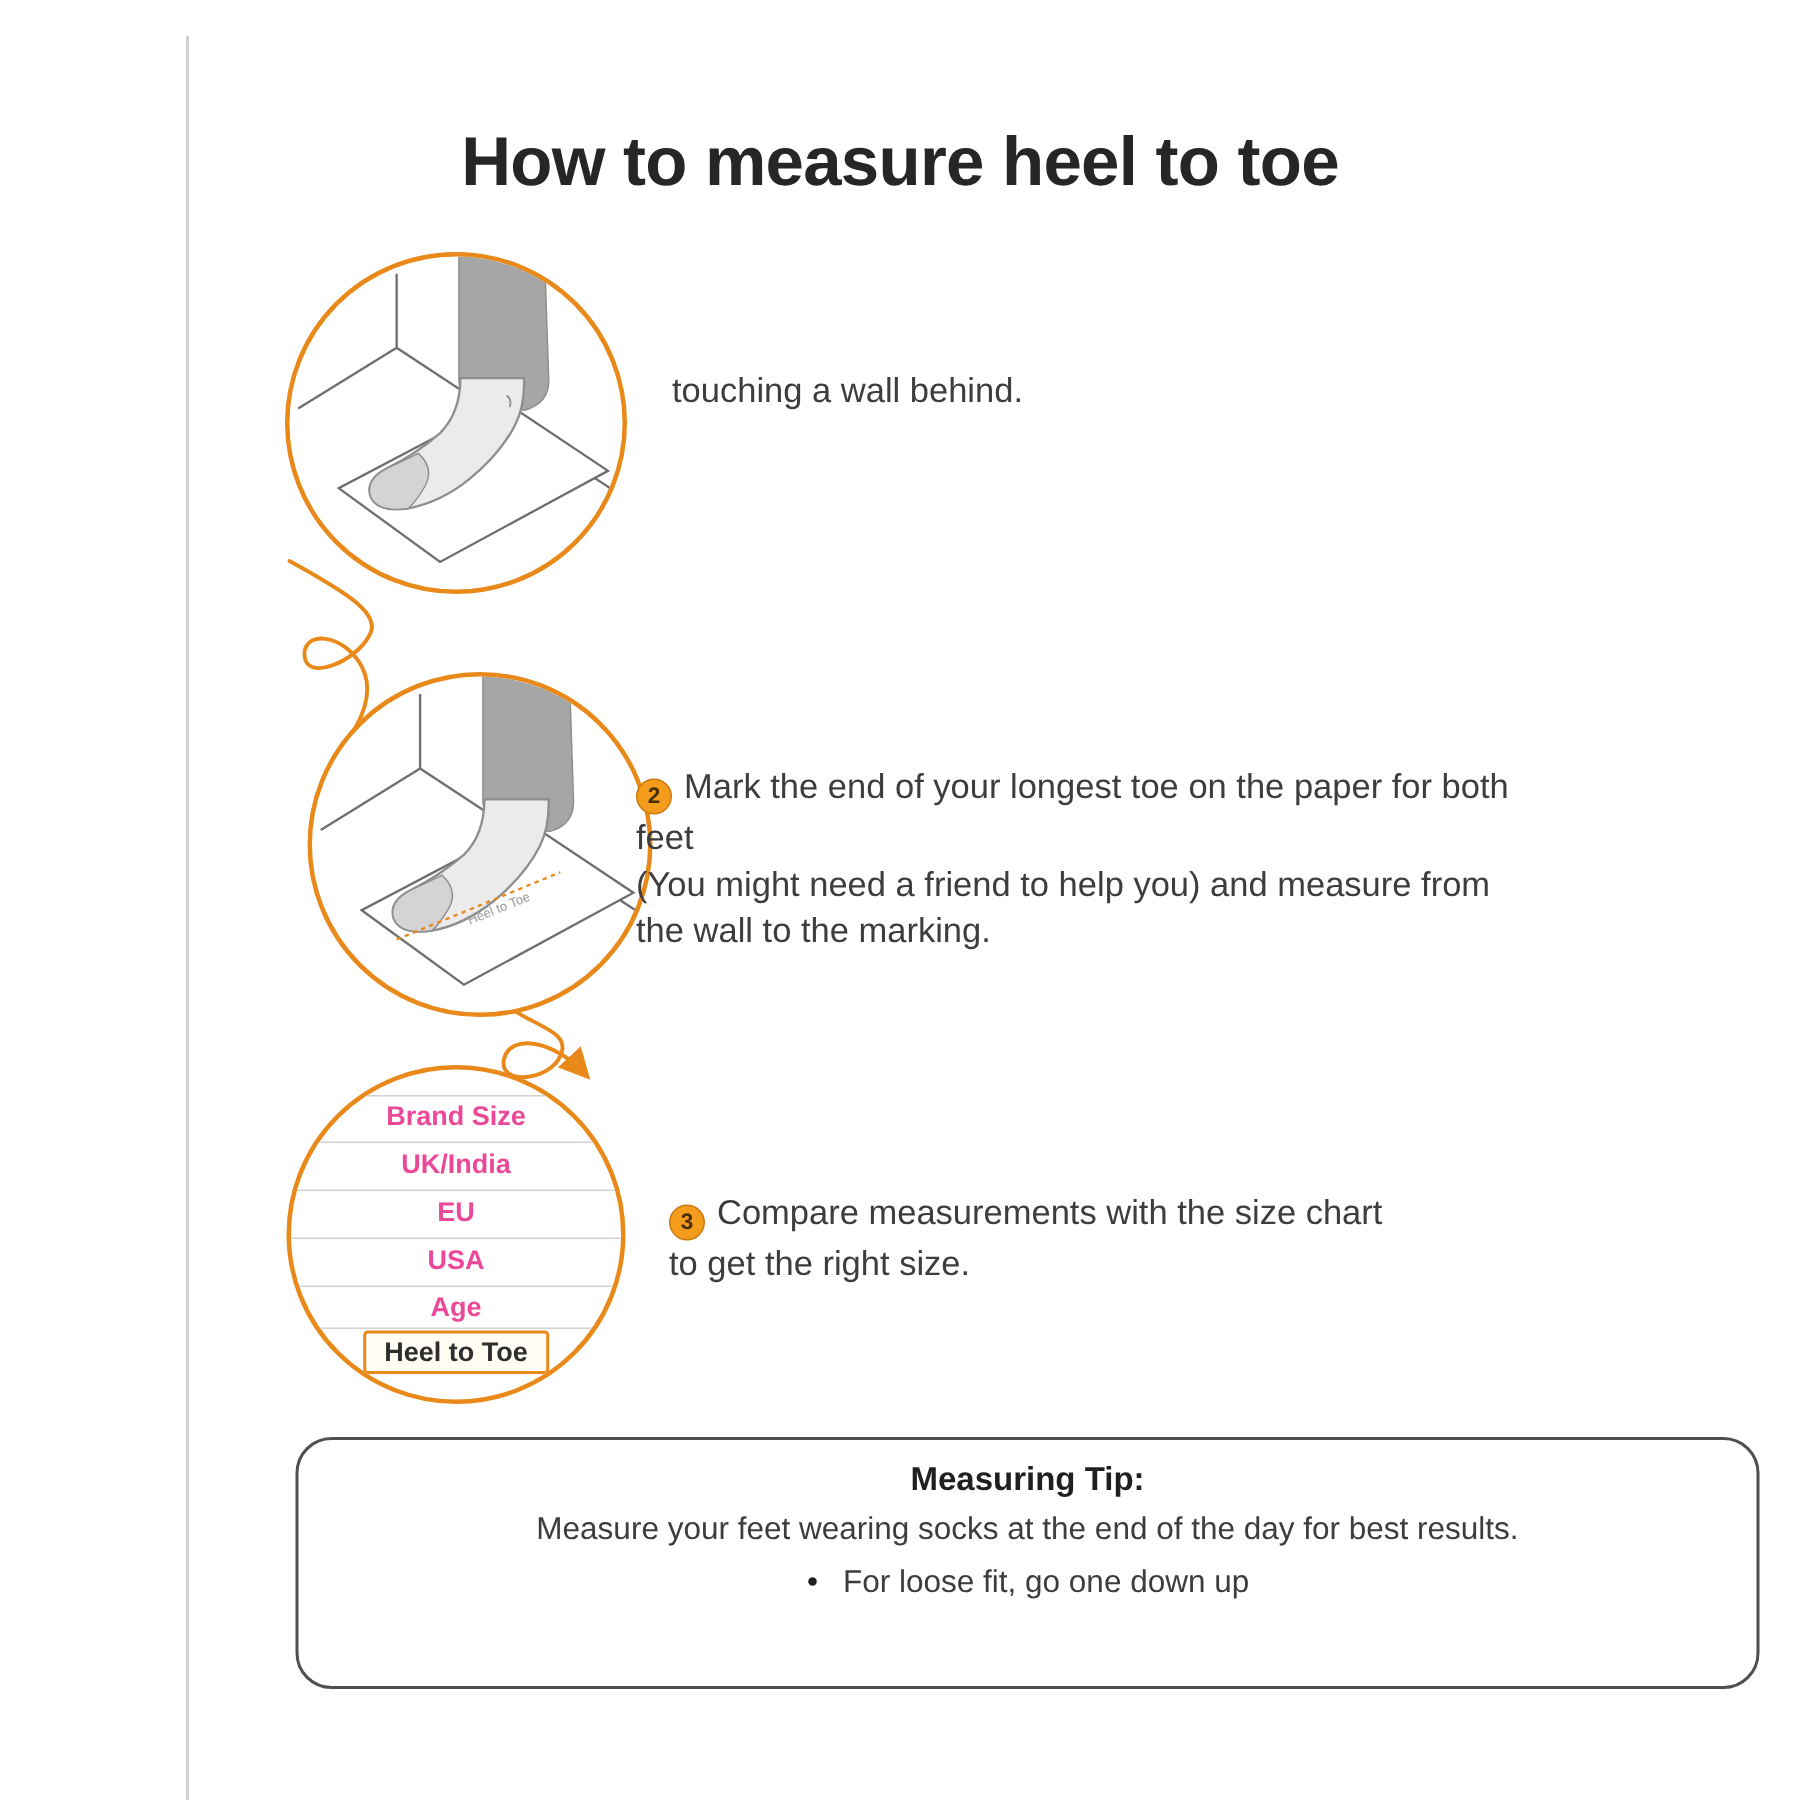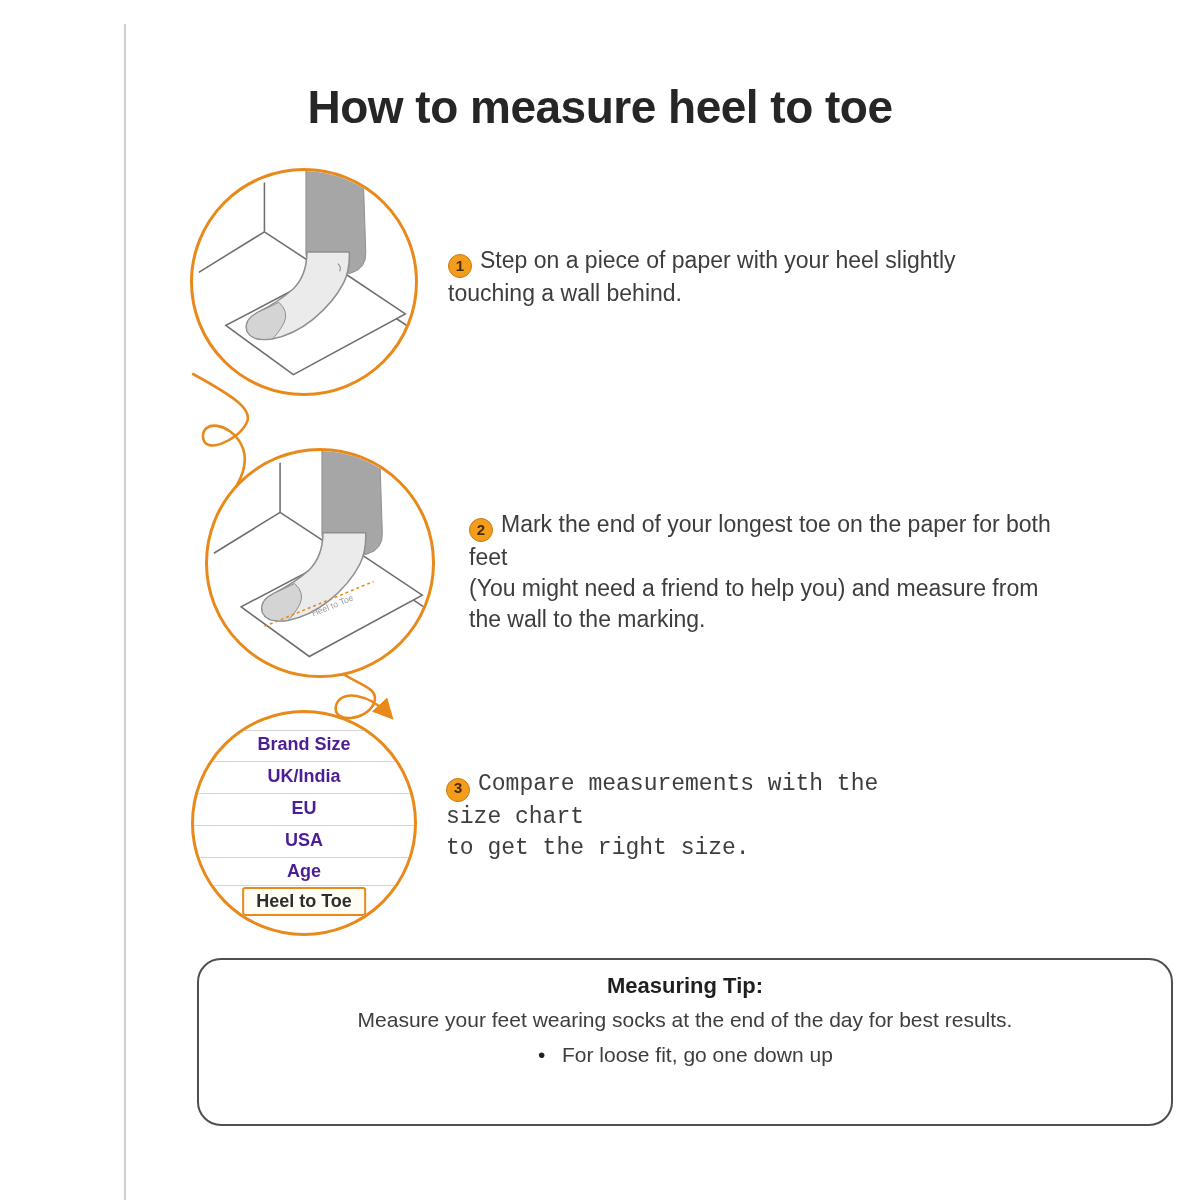--- a/index.html
+++ b/index.html
@@ -18,30 +18,30 @@
   .c2{left:205px;top:424px;width:230px;height:230px;}
   .c3{left:191px;top:686px;width:226px;height:226px;}
   .illu-circle svg{display:block;width:100%;height:100%;}
 
   
   .connector-layer{position:absolute;left:0;top:0;width:1200px;height:1200px;pointer-events:none;}
 
   
   .step-text{position:absolute;font-size:23px;line-height:31px;color:#3d3d3d;}
   .s1{left:448px;top:221px;width:520px;}
-  .s2{left:469px;top:485px;width:600px;}
-  .s3{left:446px;top:745px;width:500px;font-family:Liberation Mono, monospace;}
+  .s2{left:424px;top:485px;width:600px;}
+  .s3{left:446px;top:769px;width:500px;}
   .badge{display:inline-flex;align-items:center;justify-content:center;
     width:24px;height:24px;border-radius:50%;background:#F49D1D;border:1px solid #c97b10;
     color:#4a2c06;font-size:15px;font-weight:700;margin-right:8px;vertical-align:-3px;box-sizing:border-box;}
 
   
   .size-chart{position:absolute;left:0;top:0;width:100%;height:100%;}
   .size-row{position:absolute;left:0;width:100%;text-align:center;
-    font-size:18px;font-weight:700;color:#4c1d95;}
+    font-size:18px;font-weight:700;color:#ec4899;}
   .sep{position:absolute;left:0;width:100%;height:1px;background:#d4d4d4;}
   .heel-box{position:absolute;left:50%;transform:translateX(-50%);top:174px;
     border:2px solid #E8891A;border-radius:3px;background:#fffdf4;
     padding:2px 12px;font-size:18px;font-weight:700;color:#2e2e2e;white-space:nowrap;}
 
   
   .tip-box{position:absolute;left:197px;top:934px;width:976px;height:168px;
     border:2px solid #4f4f4f;border-radius:24px;box-sizing:border-box;background:#fff;}
   .tip-title{margin-top:13px;text-align:center;font-size:22px;font-weight:700;color:#1f1f1f;}
   .tip-line1{margin-top:9px;text-align:center;font-size:21px;color:#3d3d3d;}
@@ -83,21 +83,20 @@
         <path d="M74,63 L229,165"></path>
       </g>
       <polygon points="34,160 104,211 220,148 148,100" fill="#ffffff" stroke="#6e6e6e" stroke-width="1.6"></polygon>
       <path d="M117,-6 L176,-6 L179,84 Q180,101 163,106 L133,106 Q118,101 117,86 Z" fill="#a6a6a6" stroke="#8e8e8e" stroke-width="1"></path>
       <path d="M118,84 Q118,108 104,122 Q88,136 68,146 Q52,154 56,166 Q61,177 82,174 Q104,170 124,154 Q146,136 156,116 Q162,104 162,88 L162,84 Z" fill="#ebebeb" stroke="#8e8e8e" stroke-width="1.6"></path>
       <path d="M56,166 Q52,154 68,146 Q79,141 89,136 Q100,146 94,158 Q87,170 82,174 Q61,177 56,166 Z" fill="#d4d4d4" stroke="#8e8e8e" stroke-width="1"></path>
       <path d="M150,96 q4,3 2,8" fill="none" stroke="#8e8e8e" stroke-width="1.2"></path>
     </svg>
   </div>
   <div class="step-text s1">
-    <div><span class="badge">1</span><span>Step on a piece of paper with your heel slightly</span></div>
     <div>touching a wall behind.</div>
   </div>
 
   <div class="illu-circle c2">
     <svg viewBox="0 0 230 230">
       <g stroke="#6e6e6e" stroke-width="1.6" fill="none">
         <path d="M74,12 V63"></path>
         <path d="M74,63 L6,105"></path>
         <path d="M74,63 L229,165"></path>
       </g>

